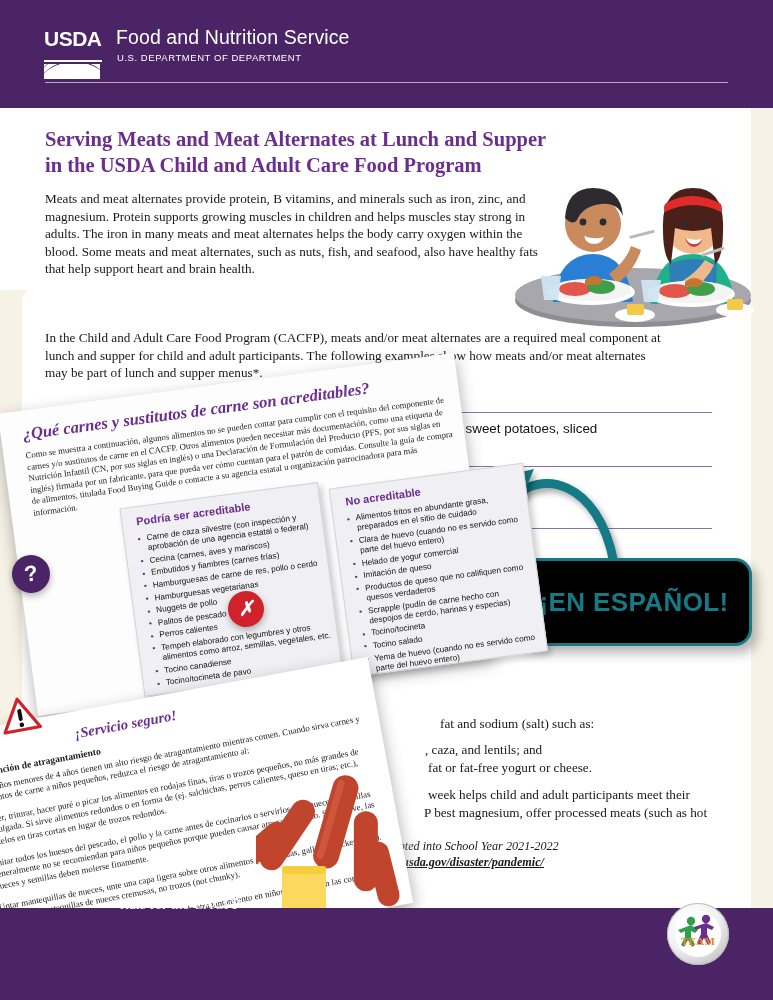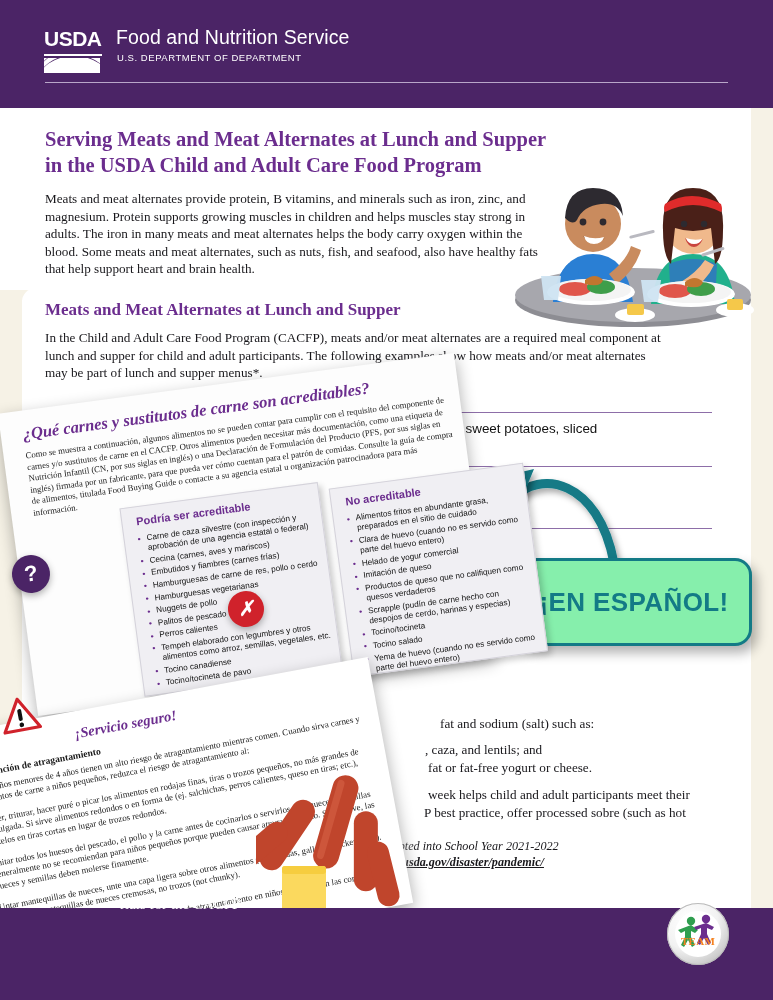--- a/index.html
+++ b/index.html
@@ -28,21 +28,21 @@
   .usda-logo {
     position: absolute; left: 44px; top: 28px;
     width: 60px; height: 38px;
   }
   .usda-word {
     font-family: "Liberation Sans", sans-serif;
     font-weight: 700; font-size: 21px; color:#fff;
     letter-spacing: -0.5px; line-height: 22px;
     border-bottom: 2.5px solid #fff;
     display:inline-block;
-    padding-bottom: 4px;
+    padding-bottom: 10px;
   }
   .usda-swoosh {
     margin-top: 2px;
     width: 56px; height: 15px;
     background: #fff;
     position: relative;
     overflow: hidden;
   }
   .usda-swoosh::before, .usda-swoosh::after {
     content:""; position:absolute; left:-6px; width:72px; height:26px;
@@ -269,21 +269,21 @@
 
   
   .hotdog { position:absolute; transform-origin:50% 50%; }
 
   
   .arrow-wrap { position:absolute; left:480px; top:455px; }
 
   
   #btn-espanol {
     position:absolute; left:516px; top:558px; width:236px; height:88px;
-    background:#86efac; border:3.5px solid #137a86;
+    background:#000000; border:3.5px solid #137a86;
     border-radius:17px;
     box-shadow: 5px 7px 12px rgba(0,0,0,.30);
     display:flex; align-items:center; justify-content:center;
   }
   #btn-espanol span {
     font-family:"Liberation Sans", sans-serif;
     font-weight:700; font-size:26px; color:#137a86; letter-spacing:.4px;
   }
 
   
@@ -361,41 +361,40 @@
 
     <ellipse cx="130" cy="163" rx="20" ry="7" fill="#fff"></ellipse>
     <rect x="122" y="152" width="17" height="11" rx="2" fill="#f5c84a"></rect>
     <ellipse cx="230" cy="158" rx="19" ry="7" fill="#fff"></ellipse>
     <rect x="222" y="147" width="16" height="11" rx="2" fill="#f5c84a"></rect>
 
     <path d="M36 124 h20 l-3 24 h-14z" fill="#cfe4f2" opacity=".95"></path>
     <path d="M136 128 h20 l-3 22 h-14z" fill="#cfe4f2" opacity=".95"></path>
   </svg>
 
-  <h2 class="sec-title">Meats and Meat Alternates at Lunch and Supper</h2>
   <p class="sec-para">In the Child and Adult Care Food Program (CACFP), meats and/or meat alternates are a required meal component at lunch and supper for child and adult participants. The following examples show how meats and/or meat alternates may be part of lunch and supper menus*.</p>
 
   <div class="ex-head">Example 1</div>
   <div class="ex-rule" style="left:246px;top:412px;width:466px;"></div>
   <div class="ex-line" style="left:246px;top:420px;width:470px;">Fillets, whole grain-rich roll, whipped sweet potatoes, sliced</div>
   <div class="ex-rule" style="left:246px;top:466px;width:466px;"></div>
   <div class="ex-line" style="left:246px;top:498px;width:470px;">beans), salsa, corn muffin,</div>
   <div class="ex-rule" style="left:246px;top:528px;width:466px;"></div>
   <div class="ex-line" style="left:246px;top:560px;width:470px;">melon,</div>
   <div class="ex-rule" style="left:246px;top:596px;width:466px;"></div>
 
   <div class="resource-line">
     <span>ernates at </span><a class="lnk" href="#">theicn.org/cacfp</a><span>.</span>
   </div>
 
   <div class="low" style="left:440px;top:715px;">fat and sodium (salt) such as:</div>
   <div class="low" style="left:425px;top:741px;">, caza, and lentils; and</div>
   <div class="low" style="left:428px;top:759px;">fat or fat-free yogurt or cheese.</div>
   <div class="low" style="left:428px;top:786px;text-align:right;">week helps child and adult participants meet their</div>
-  <div class="low" style="left:424px;top:804px;">P best practice, offer processed sobre (such as hot</div>
+  <div class="low" style="left:424px;top:804px;">P best magnesium, offer processed meats (such as hot</div>
 
   <div class="low-note">
     <div>es may have opted into School Year 2021-2022</div>
     <div><span>ailable at: </span><b>fns.usda.gov/disaster/pandemic/</b></div>
   </div>
 
   <div class="fade-mask-2"></div>
   <div class="fade-mask"></div>
 
   <div class="arrow-wrap">

